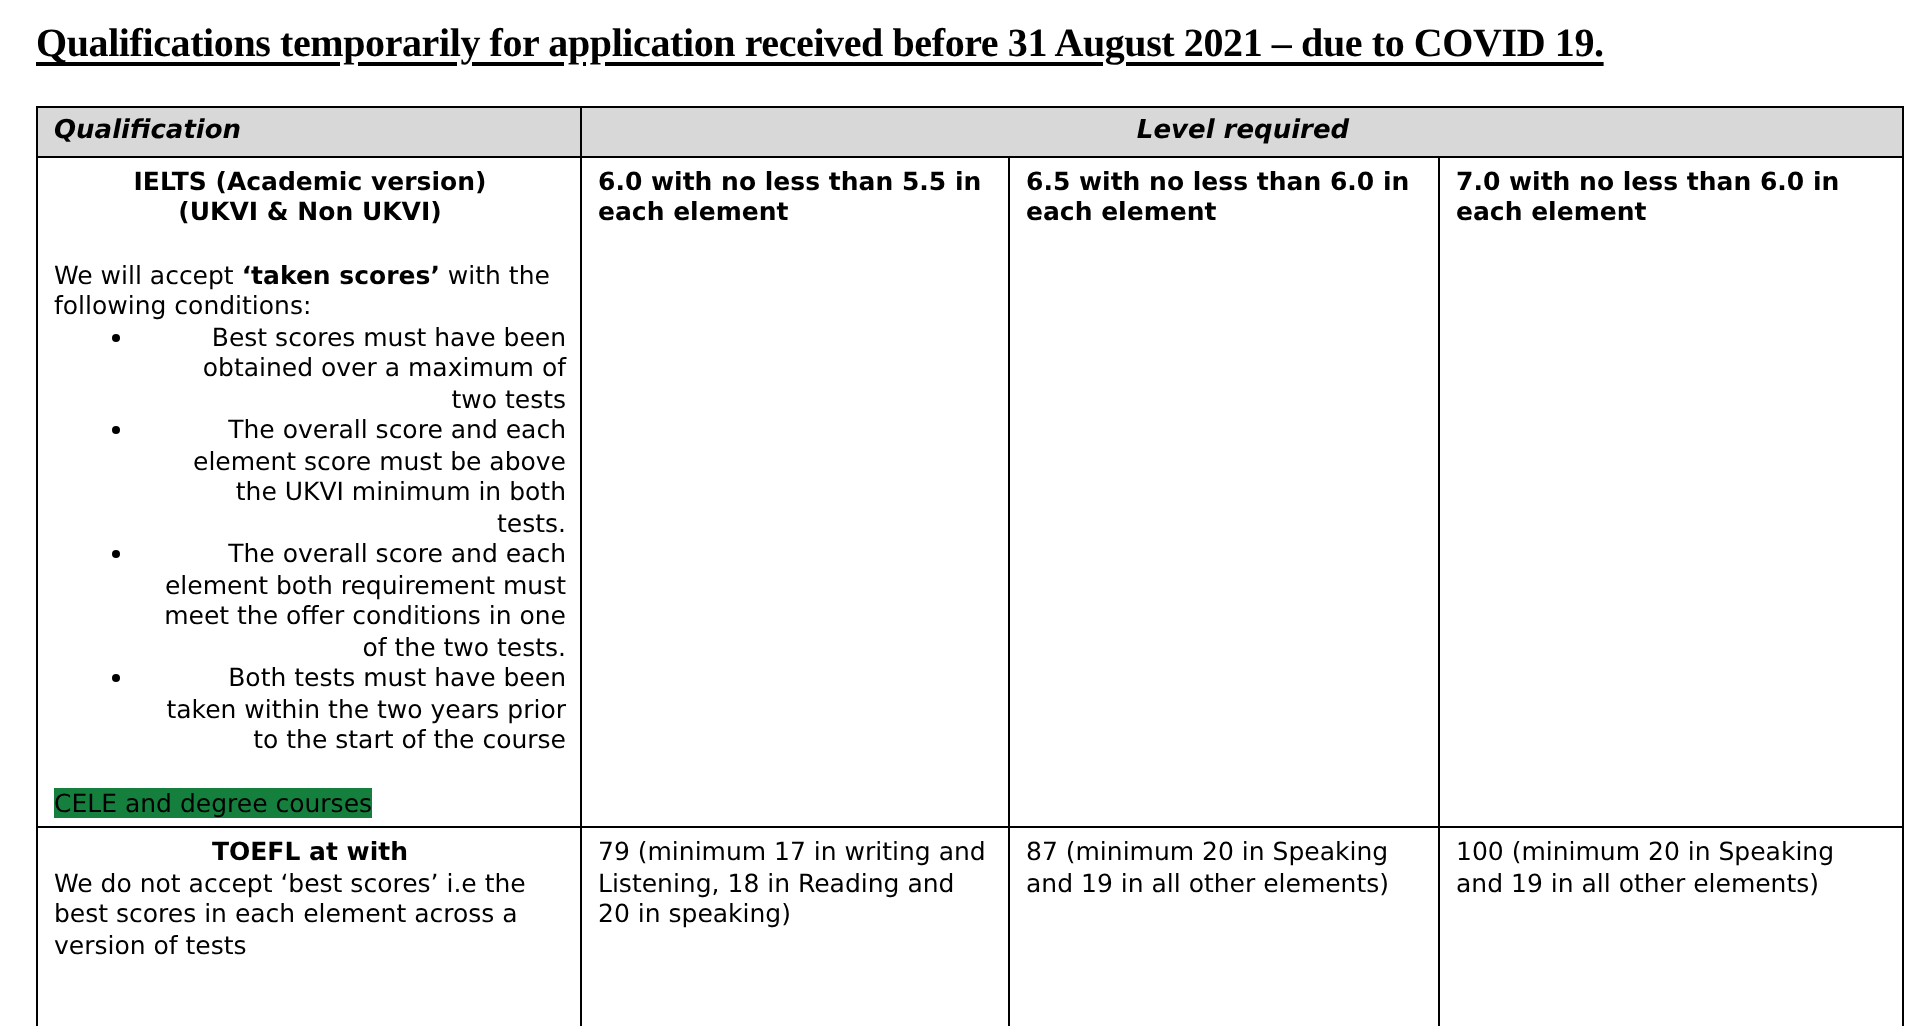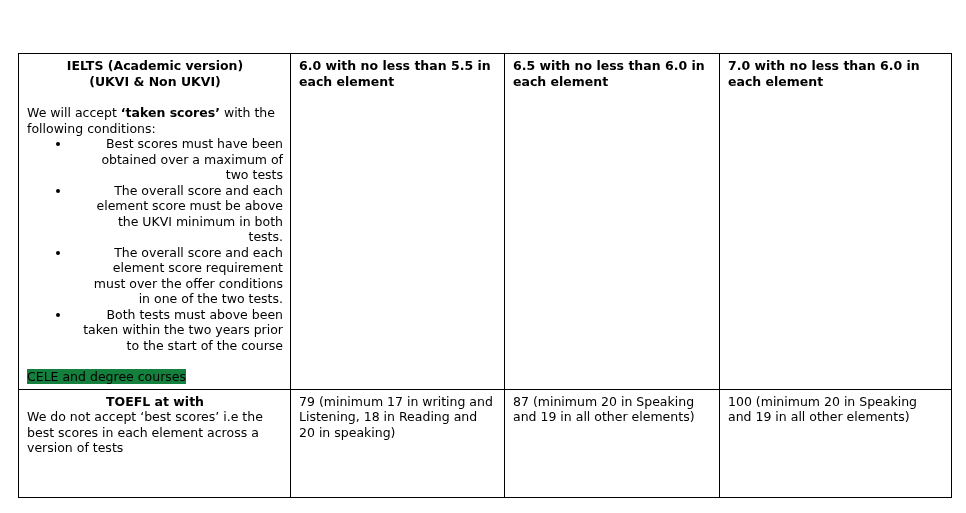--- a/index.html
+++ b/index.html
@@ -70,42 +70,47 @@
     background: #15803d;
     display: inline;
   }
   b.inline-bold { font-weight: bold; }
 </style>
 </head>
 <body>
 
 <div class="page">
 
+  <div class="doc-title">Qualifications temporarily for application received before 31 August 2021 – due to COVID 19.</div>
 
   <table class="qual-table">
     <colgroup>
       <col style="width:272px">
       <col style="width:214px">
       <col style="width:215px">
       <col style="width:232px">
     </colgroup>
 
     <tbody>
+        <tr class="head-row">
+      <th>Qualification</th>
+      <th class="level-head" colspan="3">Level required</th>
+    </tr>
 
     <tr class="body-row-1">
       <td>
         <p class="cell-heading">IELTS (Academic version)</p>
         <p class="cell-heading">(UKVI &amp; Non UKVI)</p>
         <div class="spacer"></div>
         <p><span>We will accept </span><b class="inline-bold">‘taken scores’</b><span> with the following conditions:</span></p>
         <ul class="cond-list">
           <li>Best scores must have been obtained over a maximum of two tests</li>
           <li>The overall score and each element score must be above the UKVI minimum in both tests.</li>
-          <li>The overall score and each element score requirement must over the offer conditions in one of the two tests.</li>
-          <li>Both tests must above been taken within the two years prior to the start of the course</li>
+          <li>The overall score and each element both requirement must meet the offer conditions in one of the two tests.</li>
+          <li>Both tests must have been taken within the two years prior to the start of the course</li>
         </ul>
         <div class="spacer"></div>
         <p><span class="hl">CELE and degree courses</span></p>
       </td>
       <td class="level-bold">6.0 with no less than 5.5 in each element</td>
       <td class="level-bold">6.5 with no less than 6.0 in each element</td>
       <td class="level-bold">7.0 with no less than 6.0 in each element</td>
     </tr>
 
     <tr class="body-row-2">

